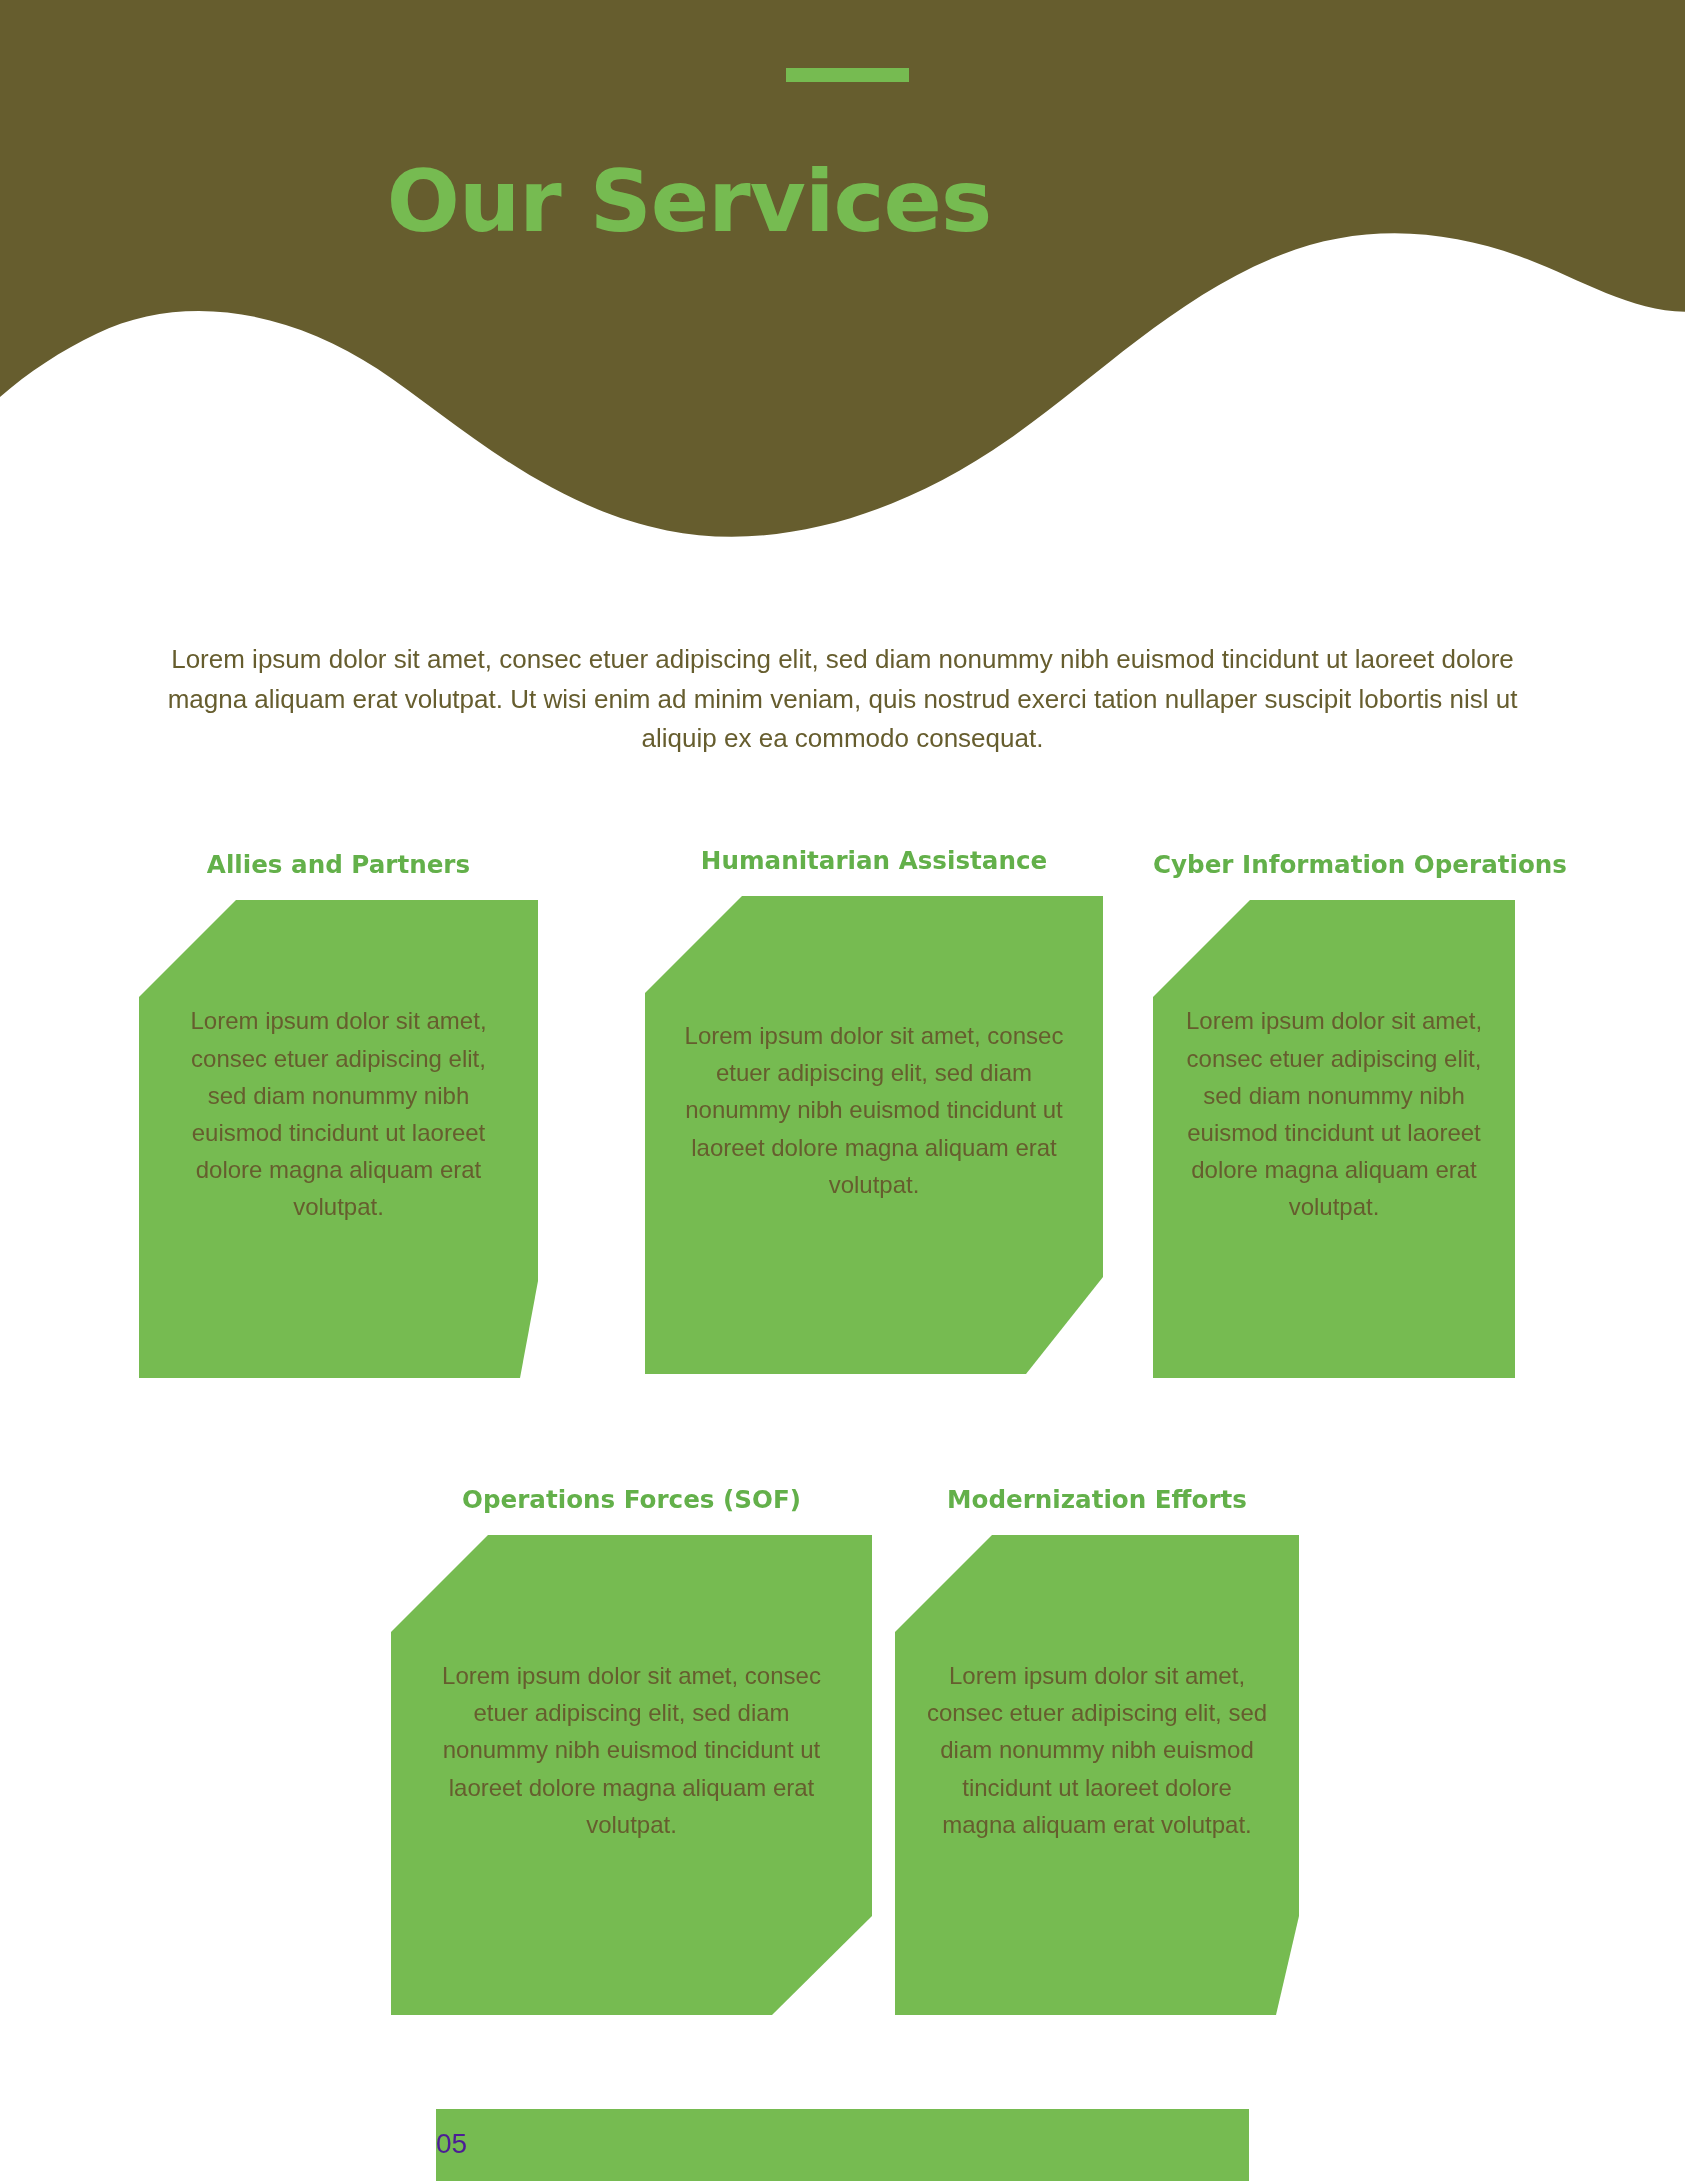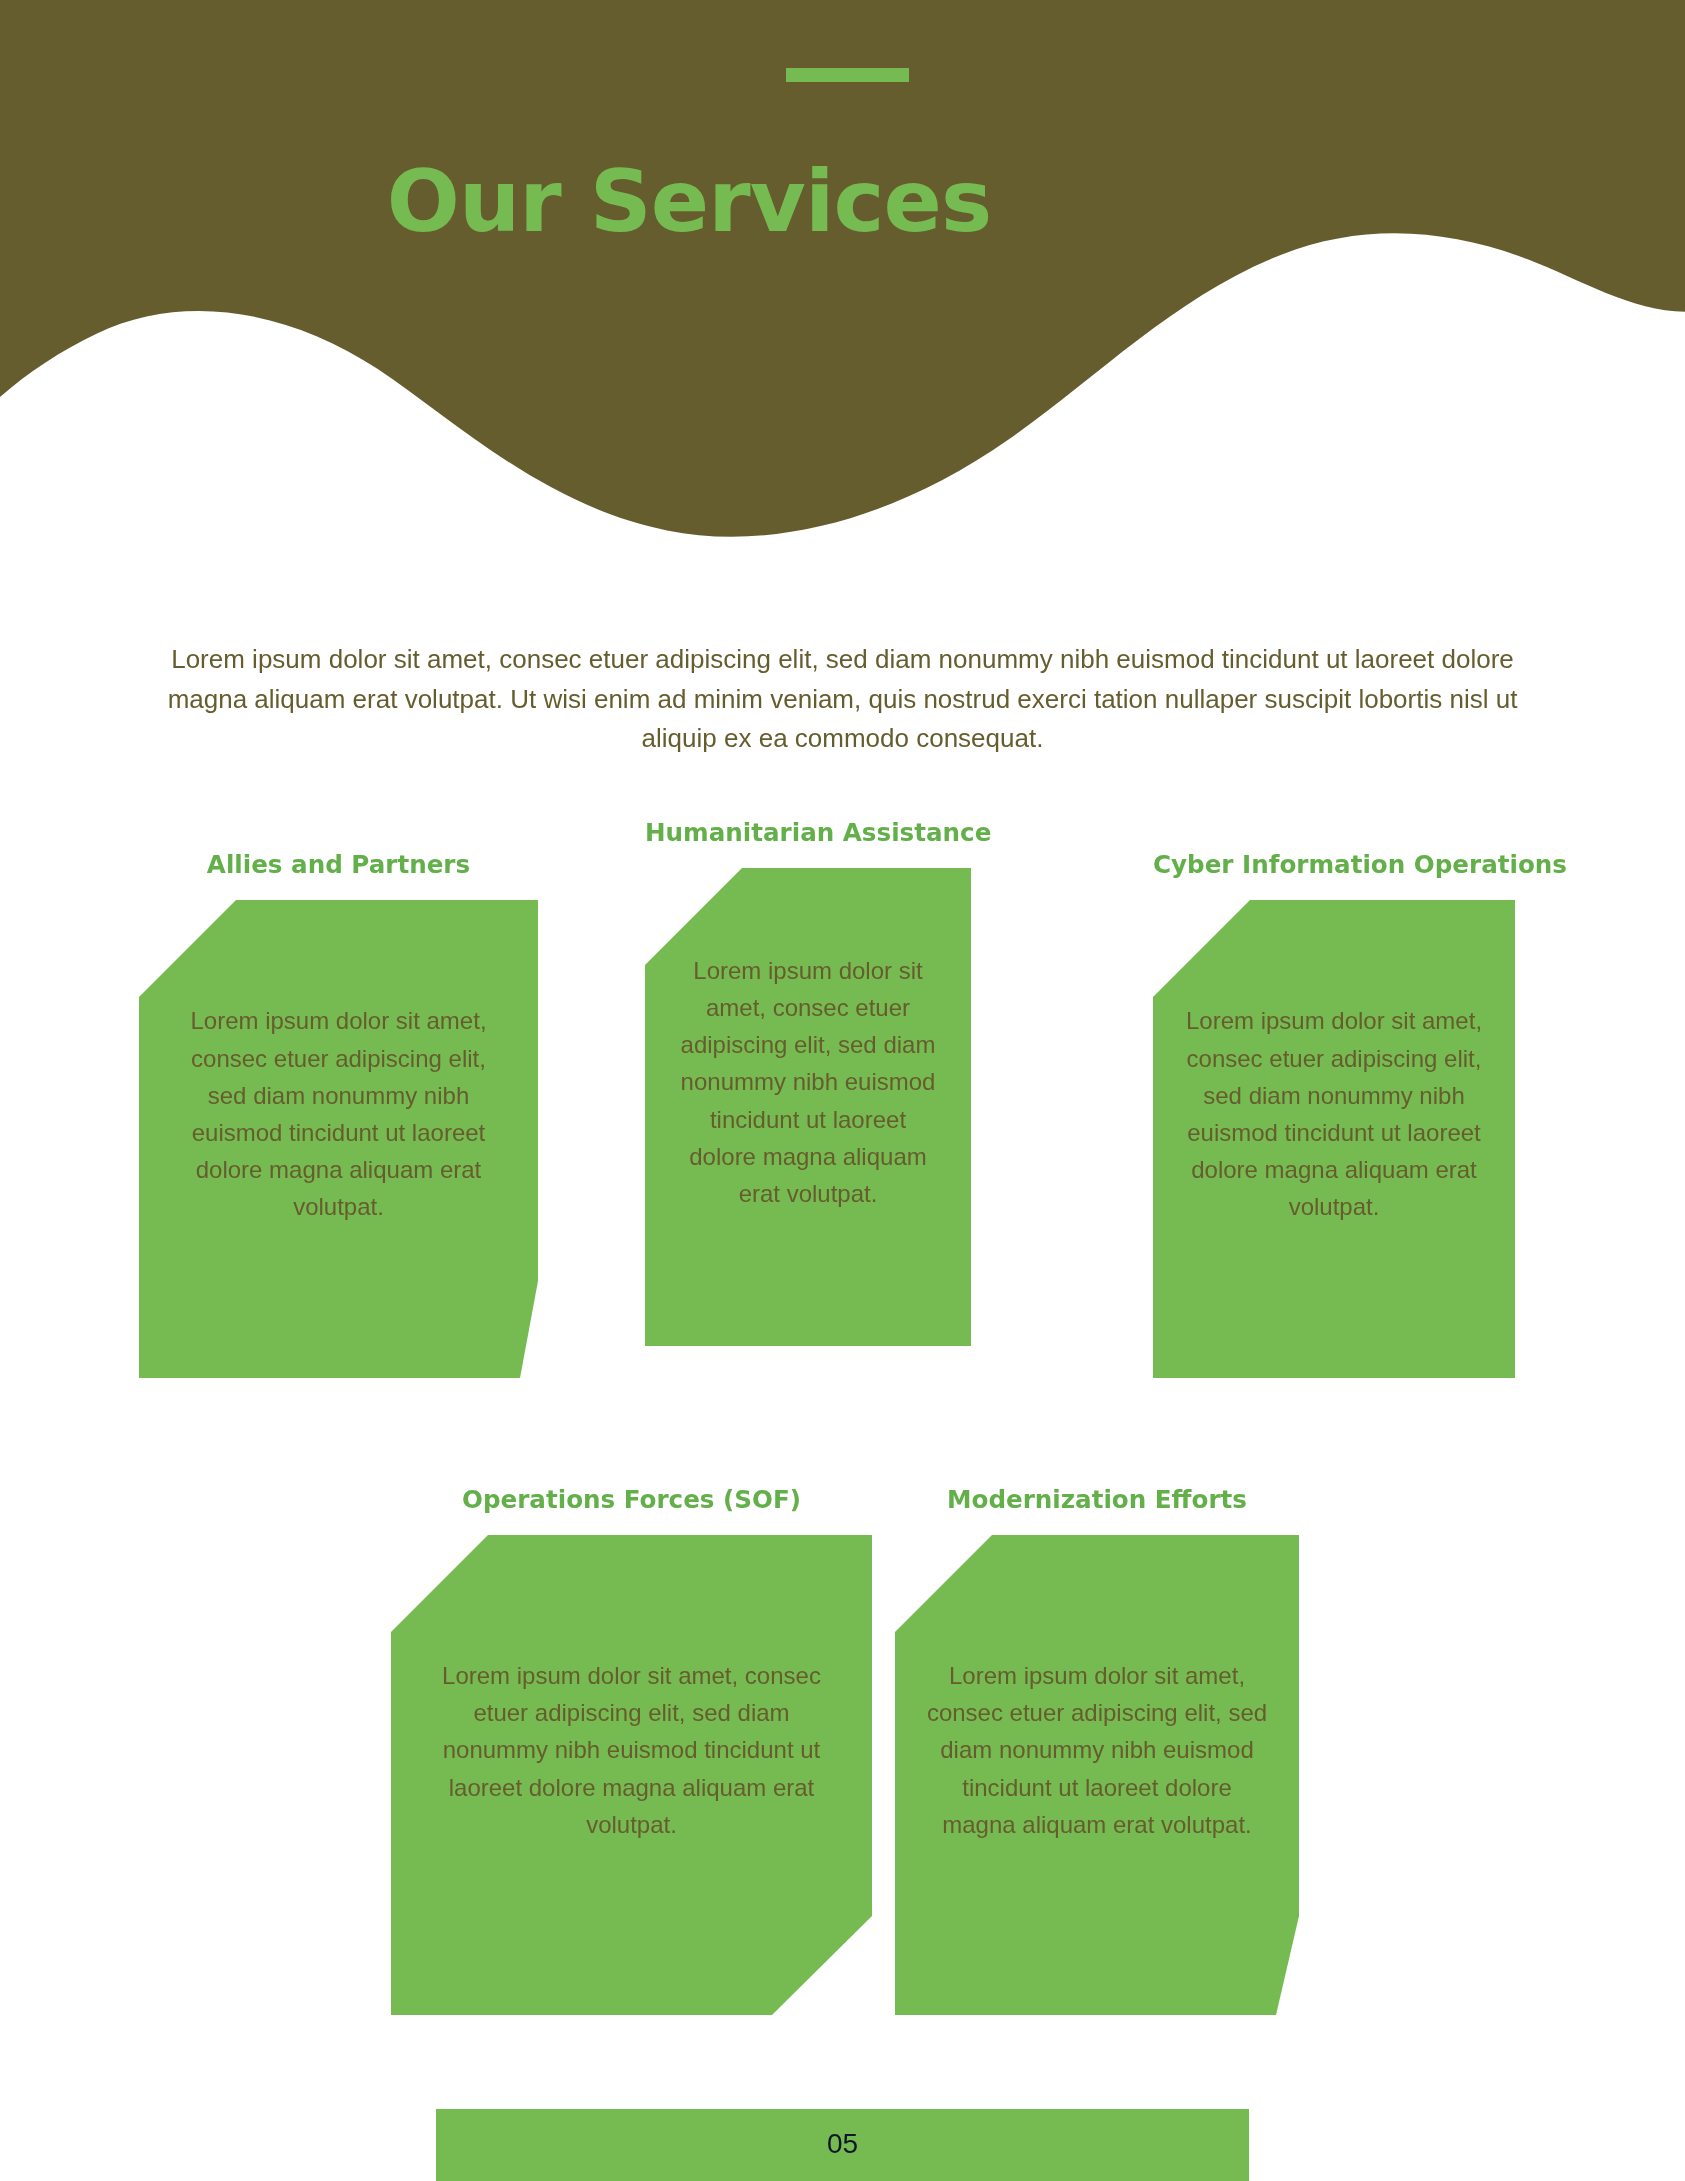--- a/index.html
+++ b/index.html
@@ -96,21 +96,21 @@
     font-size: 24px;
     line-height: 1.55;
     text-align: center;
     padding: 0 30px;
     margin: 0;
     transform: translateY(-24.6px);
   }
 
   
   #card-0 { left: 139px;  top: 848px; width: 399px; }
-  #card-1 { left: 645px;  top: 816px; width: 326px; }
+  #card-1 { left: 645px;  top: 844px; width: 458px; }
   #card-2 { left: 1153px; top: 848px; width: 362px; }
   
   #card-3 { left: 391px;  top: 1483px; width: 481px; }
   #card-4 { left: 895px; top: 1483px; width: 404px; }
 
   #card-0 .card-shape, #card-1 .card-shape, #card-2 .card-shape { height: 478px; }
   #card-3 .card-shape, #card-4 .card-shape { height: 480px; }
 
   
   .footer-band {
@@ -120,22 +120,22 @@
     width: 813px;
     height: 72px;
     background: #76bb51;
     z-index: 2;
   }
   .page-number {
     position: absolute;
     left: 0;
     top: 21px;
     width: 813px;
-    text-align: center;
-    color: #0f172a;
+    text-align: left;
+    color: #4c1d95;
     font-size: 28px;
     line-height: 1;
   }
 </style>
 </head>
 <body>
 
 <div class="header-wave">
   <svg viewBox="0 0 1920 640" preserveAspectRatio="none" aria-hidden="true">
     <path d="M0,0 L1920,0 L1920,355 C1860,355 1800,318 1740,295 C1650,261 1555,253 1460,290 C1340,337 1250,430 1150,500 C1020,591 880,628 760,604 C620,576 520,480 430,420 C330,354 210,332 110,380 C70,399 32,424 0,452 Z" fill="#665d2e"></path>

